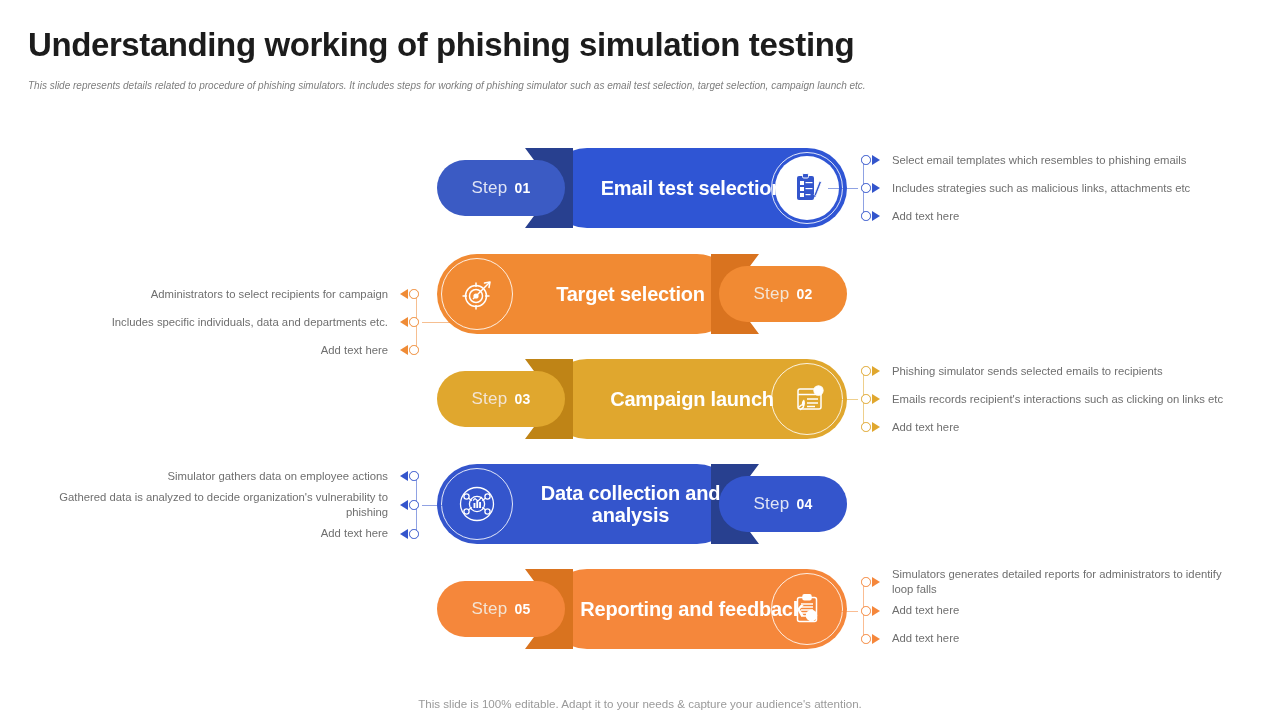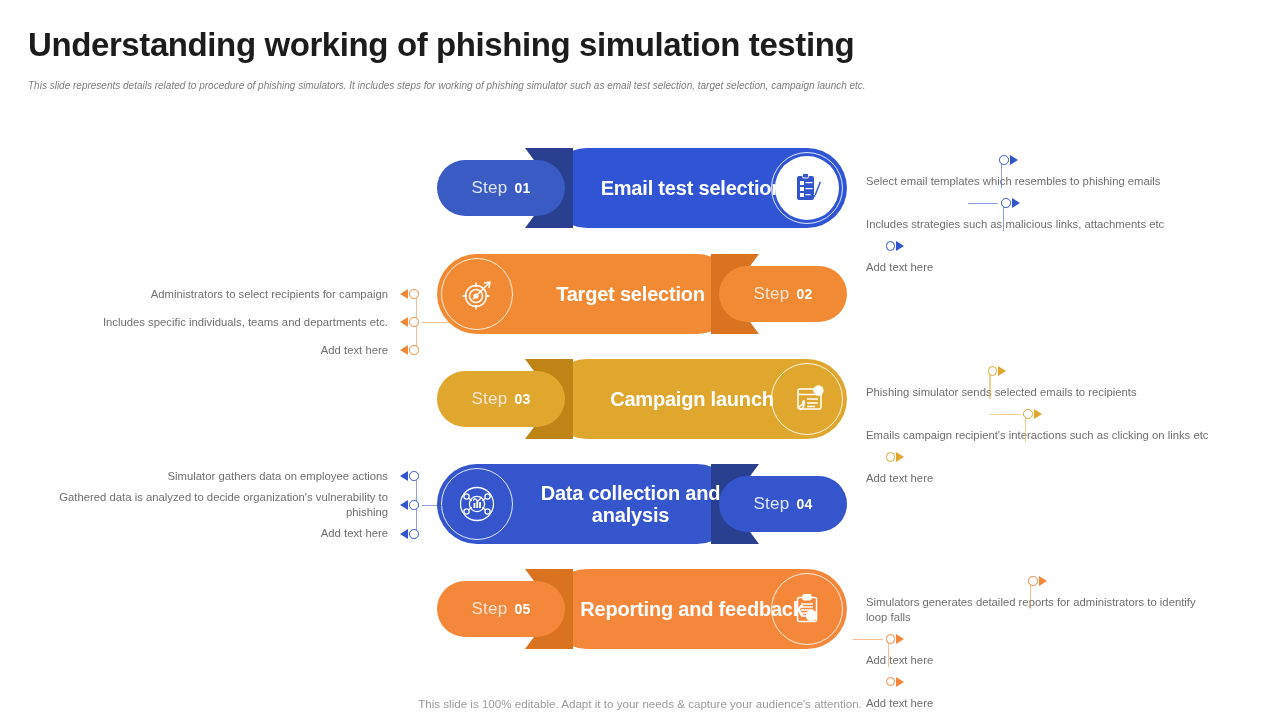--- a/index.html
+++ b/index.html
@@ -99,21 +99,21 @@
     position: absolute; top: 6px;
     display: flex; flex-direction: column;
   }
   .bullets-right { left: 858px; width: 400px; align-items: flex-start; }
   .bullets-left  { left: 22px;  width: 400px; align-items: flex-end; }
 
   .bullet {
     display: flex; align-items: center;
     min-height: 28px; position: relative;
   }
-  .bullets-right .bullet { flex-direction: column; }
+  .bullets-right .bullet { flex-direction: row; }
   .bullets-left  .bullet { flex-direction: row-reverse; }
 
   .marker {
     position: relative; display: flex; align-items: center;
     flex: 0 0 auto; width: 26px; height: 28px; justify-content: center;
   }
   .bullets-right .marker { flex-direction: row; }
   .bullets-left  .marker { flex-direction: row-reverse; }
 
   .dot {
@@ -246,21 +246,21 @@
             </div>
             <div class="btext">Administrators to select recipients for campaign</div>
           </div>
           <div class="bullet">
             <div class="marker">
               <span class="dot"></span>
               <span class="tri"></span>
               <span class="vline" style="top: 50%; height: 100%; left: auto; right: 5px;"></span>
               <span class="hline" style="top: 50%; left: auto; right: -30px;"></span>
             </div>
-            <div class="btext">Includes specific individuals, teams and departments etc.</div>
+            <div class="btext">Includes specific individuals, data and departments etc.</div>
           </div>
           <div class="bullet">
             <div class="marker">
               <span class="dot"></span>
               <span class="tri"></span>
             </div>
             <div class="btext">Add text here</div>
           </div>
         </div>
       </div>
@@ -297,21 +297,21 @@
             </div>
             <div class="btext">Phishing simulator sends selected emails to recipients</div>
           </div>
           <div class="bullet">
             <div class="marker">
               <span class="dot"></span>
               <span class="tri"></span>
               <span class="vline" style="top: 50%; height: 100%; left: 5px; right: auto;"></span>
               <span class="hline" style="top: 50%; left: -30px; right: auto;"></span>
             </div>
-            <div class="btext">Emails campaign recipient's interactions such as clicking on links etc</div>
+            <div class="btext">Emails records recipient's interactions such as clicking on links etc</div>
           </div>
           <div class="bullet">
             <div class="marker">
               <span class="dot"></span>
               <span class="tri"></span>
             </div>
             <div class="btext">Add text here</div>
           </div>
         </div>
       </div>

